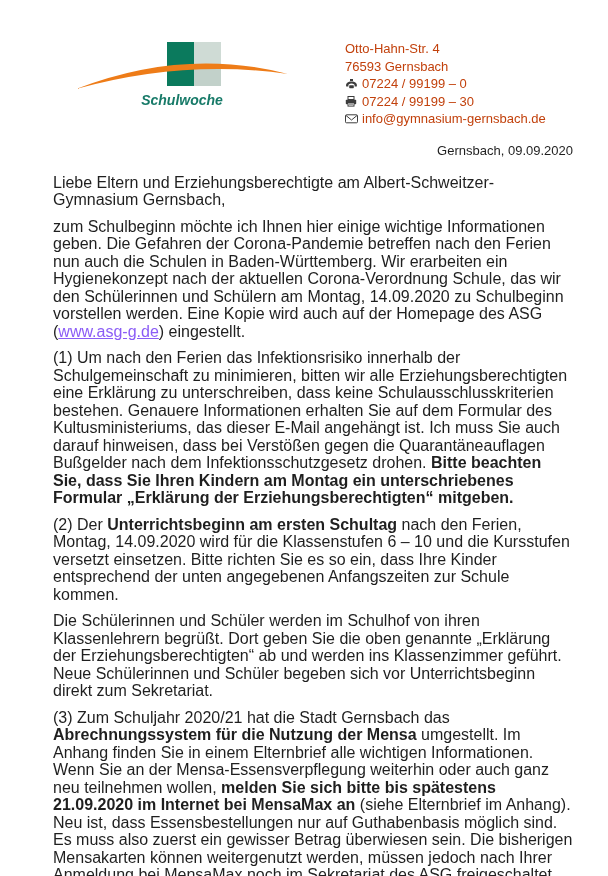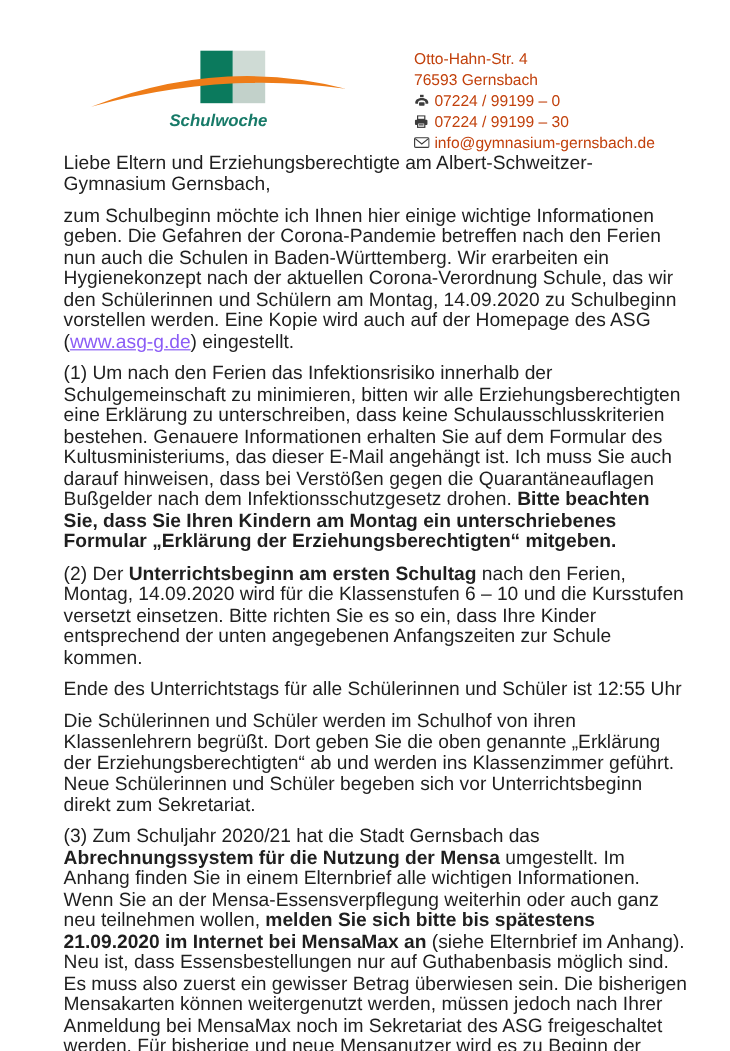--- a/index.html
+++ b/index.html
@@ -75,29 +75,29 @@
           <svg width="13" height="10" viewBox="0 0 13 10">
               <rect x="0.5" y="0.8" width="12" height="8" rx="1" fill="none" stroke="currentColor"></rect>
               <path d="M1 1.5 L6.5 6 L12 1.5" fill="none" stroke="currentColor"></path>
             </svg>
         </span>
         <span>info@gymnasium-gernsbach.de</span>
       </div>
     </div>
   </div>
 
+  <div class="dateline">Gernsbach, 09.09.2020</div>
 
   <p class="para">Liebe Eltern und Erziehungsberechtigte am Albert-Schweitzer-Gymnasium Gernsbach,</p>
 
   <p class="para"><span>zum Schulbeginn möchte ich Ihnen hier einige wichtige Informationen geben. Die Gefahren der Corona-Pandemie betreffen nach den Ferien nun auch die Schulen in Baden-Württemberg. Wir erarbeiten ein Hygienekonzept nach der aktuellen Corona-Verordnung Schule, das wir den Schülerinnen und Schülern am Montag, 14.09.2020 zu Schulbeginn vorstellen werden. Eine Kopie wird auch auf der Homepage des ASG (</span><a class="link" href="#">www.asg-g.de</a><span>) eingestellt.</span></p>
 
   <p class="para"><span>(1) Um nach den Ferien das Infektionsrisiko innerhalb der Schulgemeinschaft zu minimieren, bitten wir alle Erziehungsberechtigten eine Erklärung zu unterschreiben, dass keine Schulaus­schlusskriterien bestehen. Genauere Informationen erhalten Sie auf dem Formular des Kultus­ministeriums, das dieser E-Mail angehängt ist. Ich muss Sie auch darauf hinweisen, dass bei Ver­stößen gegen die Quarantäneauflagen Bußgelder nach dem Infektionsschutzgesetz drohen. </span><span class="bold">Bitte beachten Sie, dass Sie Ihren Kindern am Montag ein unterschriebenes Formular „Erklä­rung der Erziehungsberechtigten“ mitgeben.</span></p>
 
   <p class="para"><span>(2) Der </span><span class="bold">Unterrichtsbeginn am ersten Schultag</span><span> nach den Ferien, Montag, 14.09.2020 wird für die Klassenstufen 6 – 10 und die Kursstufen versetzt einsetzen. Bitte richten Sie es so ein, dass Ihre Kinder entsprechend der unten angegebenen Anfangszeiten zur Schule kommen.</span></p>
 
 
-  <p class="para">Ende des Unterrichtstags für alle Schülerinnen und Schüler ist 12:55 Uhr</p>
 
   <p class="para">Die Schülerinnen und Schüler werden im Schulhof von ihren Klassenlehrern begrüßt. Dort geben Sie die oben genannte „Erklärung der Erziehungsberechtigten“ ab und werden ins Klassenzim­mer geführt. Neue Schülerinnen und Schüler begeben sich vor Unterrichtsbeginn direkt zum Sekretariat.</p>
 
   <p class="para"><span>(3) Zum Schuljahr 2020/21 hat die Stadt Gernsbach das </span><span class="bold">Abrechnungssystem für die Nutzung der Mensa</span><span> umgestellt. Im Anhang finden Sie in einem Elternbrief alle wichtigen Informationen. Wenn Sie an der Mensa-Essensverpflegung weiterhin oder auch ganz neu teilnehmen wollen, </span><span class="bold">melden Sie sich bitte bis spätestens 21.09.2020 im Internet bei MensaMax an</span><span> (siehe Eltern­brief im Anhang). Neu ist, dass Essensbestellungen nur auf Guthabenbasis möglich sind. Es muss also zuerst ein gewisser Betrag überwiesen sein. Die bisherigen Mensakarten können weiter­genutzt werden, müssen jedoch nach Ihrer Anmeldung bei MensaMax noch im Sekretariat des ASG freigeschaltet werden. Für bisherige und neue Mensanutzer wird es zu Beginn der zweiten Schulwoche klassenweise eine Freischaltung der Mensakarten im Sekretariat geben. Ein Mittag­essen in der ASG-Mensa ist ab 28.09.2020 wieder vorgesehen.</span></p>
 
 </div>
 
 </body></html>

